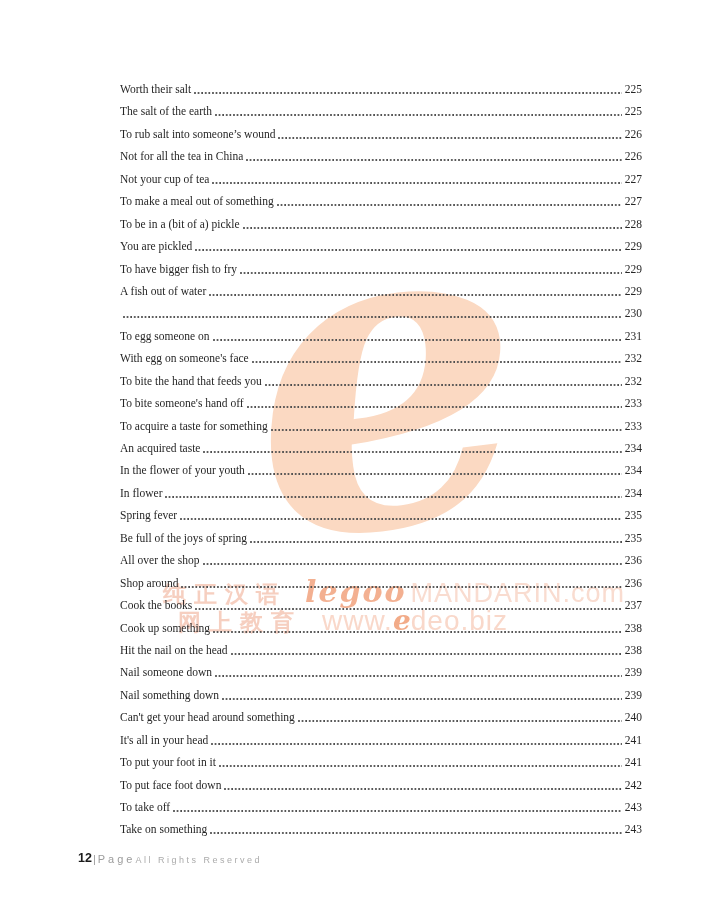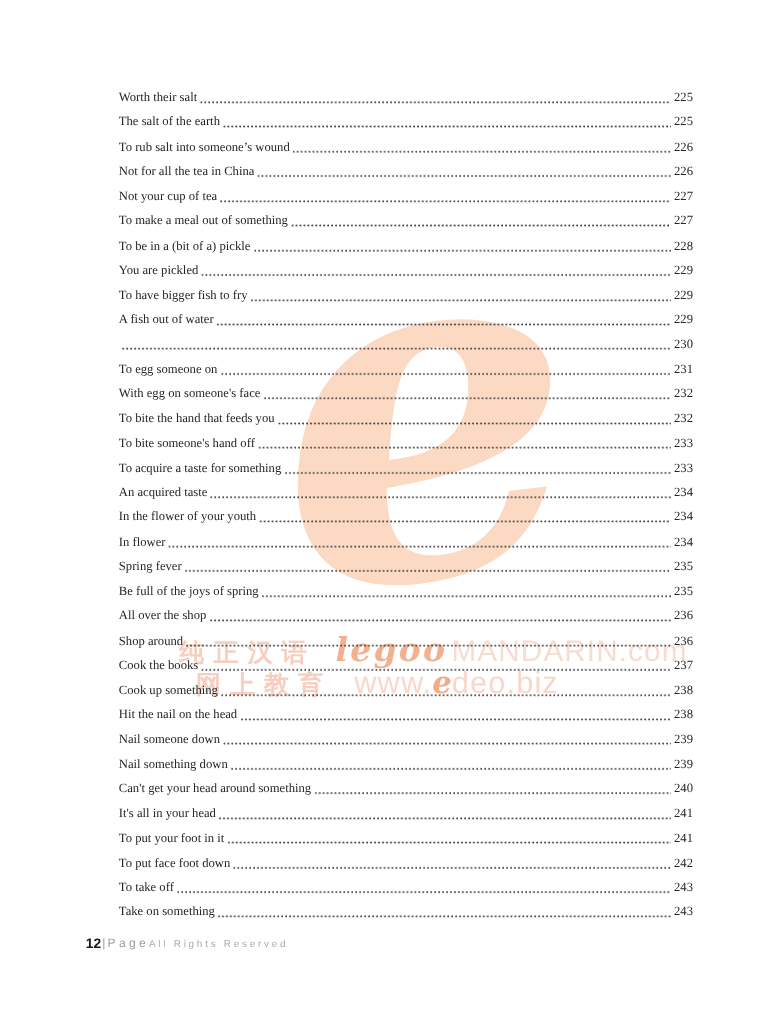--- a/index.html
+++ b/index.html
@@ -48,21 +48,21 @@
   }
   .wm-url-e{
     font-family:"DejaVu Serif", serif;
     font-style:italic;font-weight:bold;
     font-size:28px;color:#f2ab88;
   }
 
   
   .toc{
     position:absolute;z-index:1;
-    left:108px;top:82px;width:522px;
+    left:120px;top:82px;width:522px;
   }
   .toc-row{
     display:flex;
     height:22.45px;
     align-items:flex-start;
     font-size:11.5px;
     color:#262626;
     line-height:15px;
   }
   .toc-title{white-space:nowrap;}
@@ -75,21 +75,21 @@
     background-size:3.6px 2px;
     background-repeat:repeat-x;
   }
   .toc-page{white-space:nowrap;}
 
   
   .footer{
     position:absolute;z-index:1;
     left:78px;top:851px;width:560px;
     font-family:"Liberation Sans", sans-serif;
-    display:flex;align-items:center;
+    display:flex;align-items:flex-end;
     white-space:nowrap;
   }
   .footer-num{
     font-size:12.5px;font-weight:bold;color:#1a1a1a;letter-spacing:0;
   }
   .footer-sep{color:#9c9c9c;font-size:11px;margin:0 2px 0 1px;}
   .footer-page-word{color:#9c9c9c;font-size:11px;letter-spacing:3px;}
   .footer-publisher{color:#9c9c9c;font-size:11px;letter-spacing:3px;margin-left:14px;}
   .footer-rights{color:#ababab;font-size:9px;letter-spacing:2.5px;margin-left:0;}
 </style>

